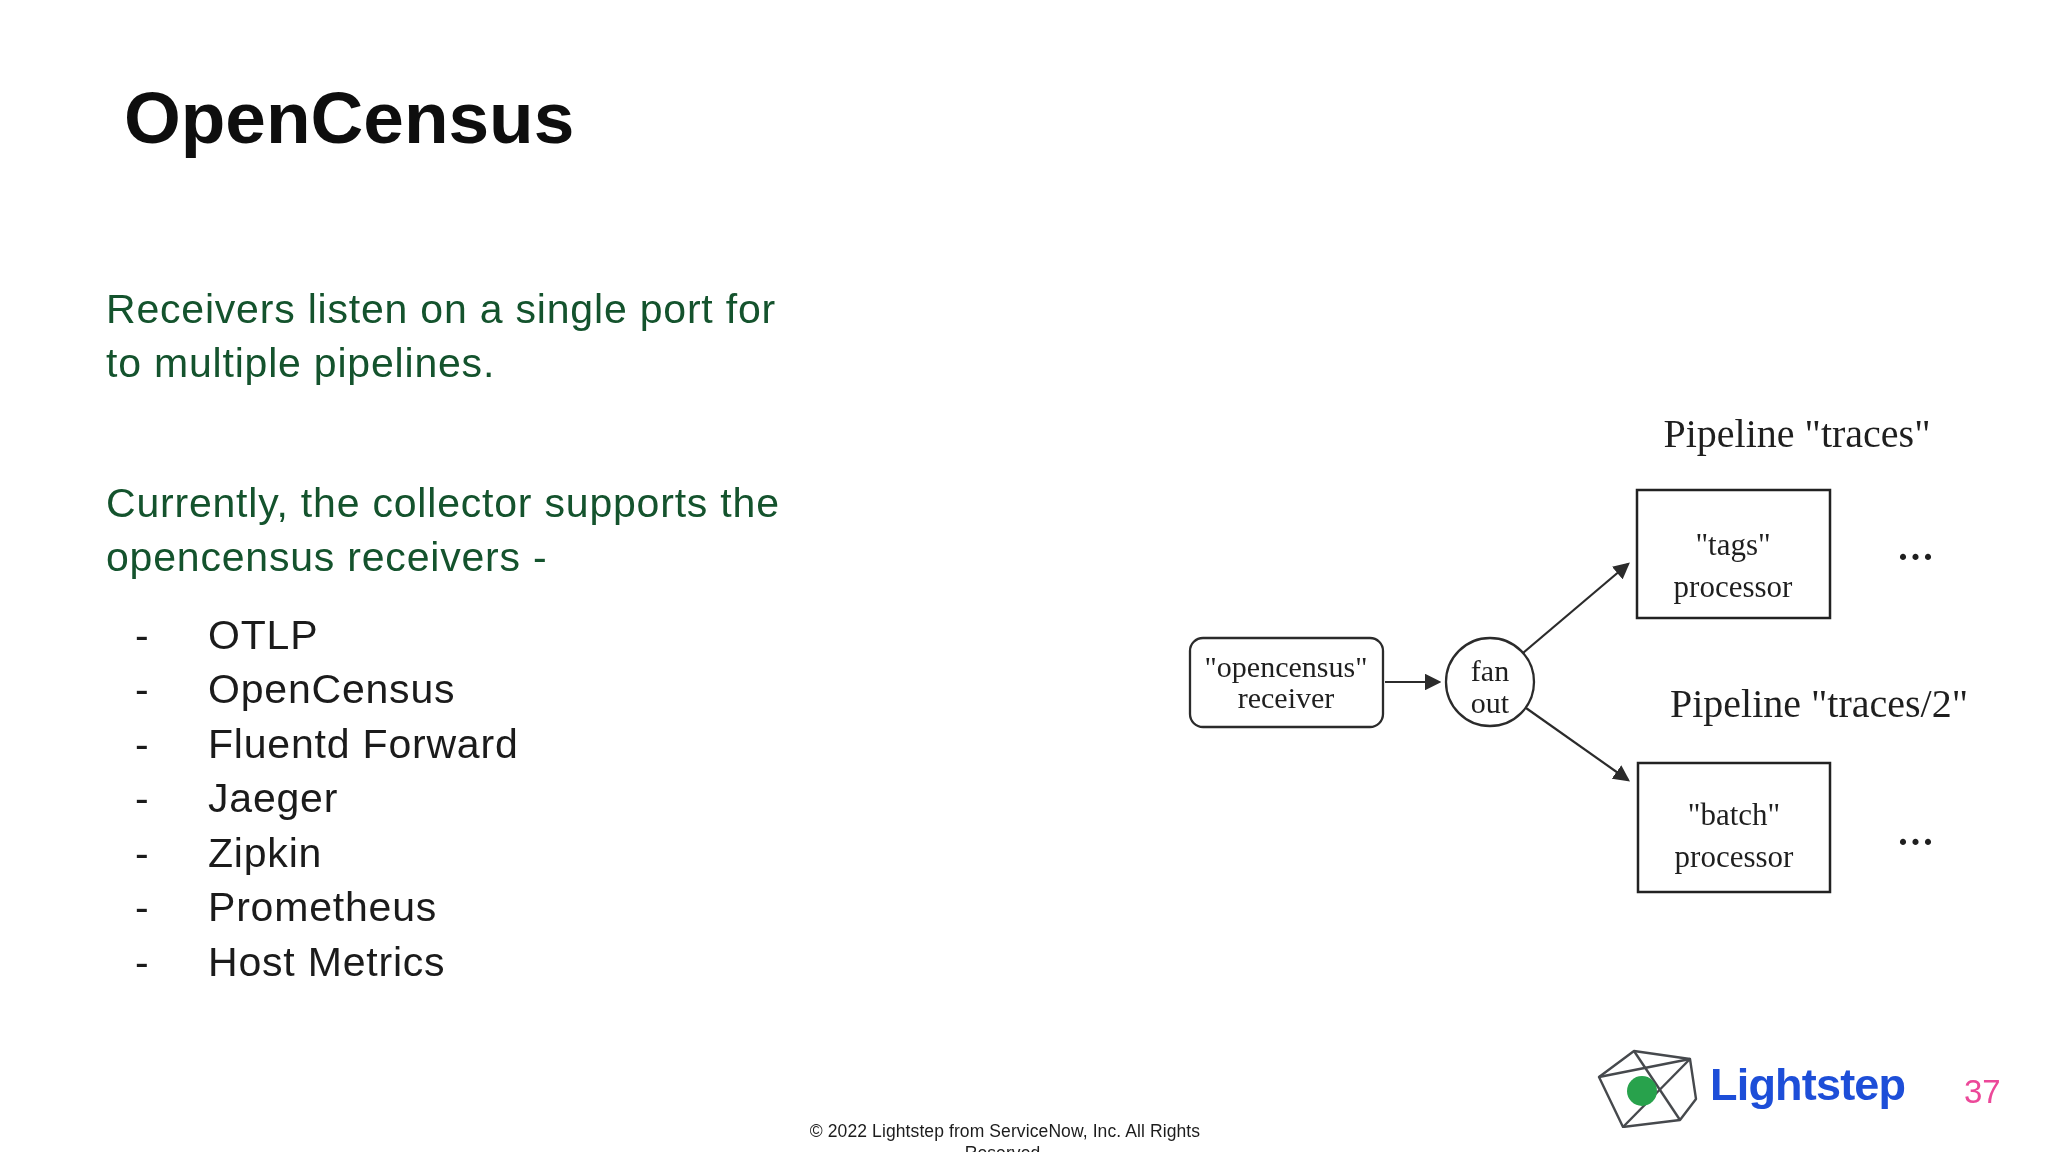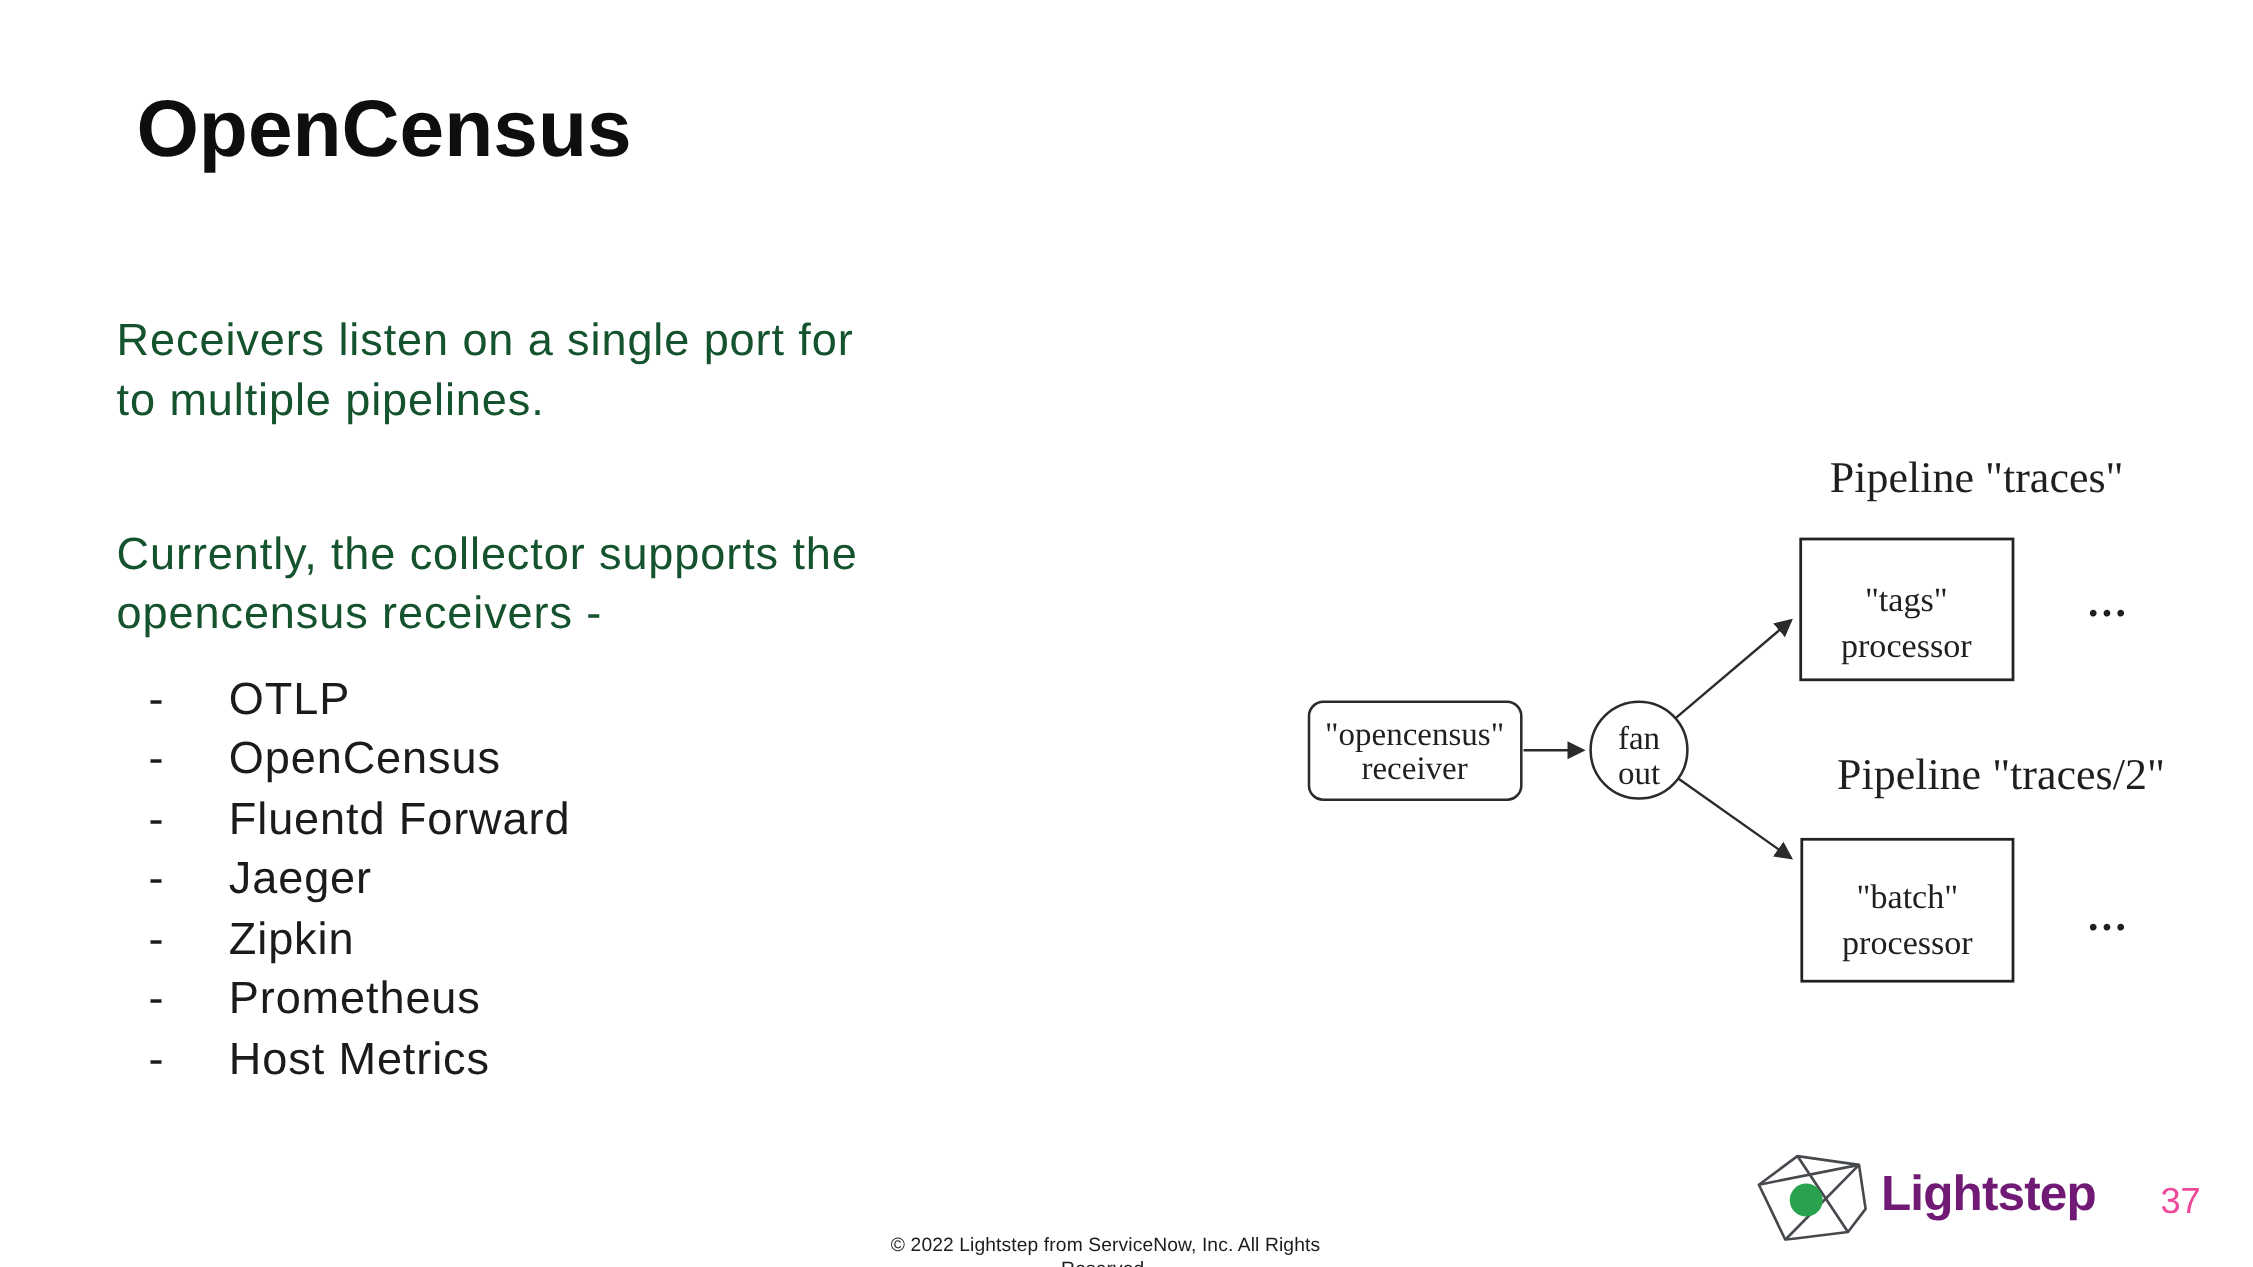--- a/index.html
+++ b/index.html
@@ -32,21 +32,21 @@
   .dg-box{fill:#ffffff;stroke:#222222;stroke-width:2.5px;}
   .dg-edge{stroke:#2b2b2b;stroke-width:2.2px;fill:none;}
   .copyright{
     position:absolute;left:770px;top:1120px;width:470px;text-align:center;
     font-size:17.5px;line-height:22px;color:#1c1c1c;letter-spacing:0.1px;
   }
   .brand{position:absolute;left:1596px;top:1044px;width:420px;height:90px;}
   .brand-icon{position:absolute;left:0;top:0;width:102px;height:84px;}
   .brand-word{
     position:absolute;left:114px;top:18px;font-size:45px;line-height:45px;font-weight:700;
-    color:#701a75;letter-spacing:-0.8px;
+    color:#1d4ed8;letter-spacing:-0.8px;
   }
   .page-num{
     position:absolute;left:368px;top:31px;font-size:33px;line-height:33px;color:#ec4899;
   }
 </style>
 </head>
 <body>
 
 <div class="slide">
 

